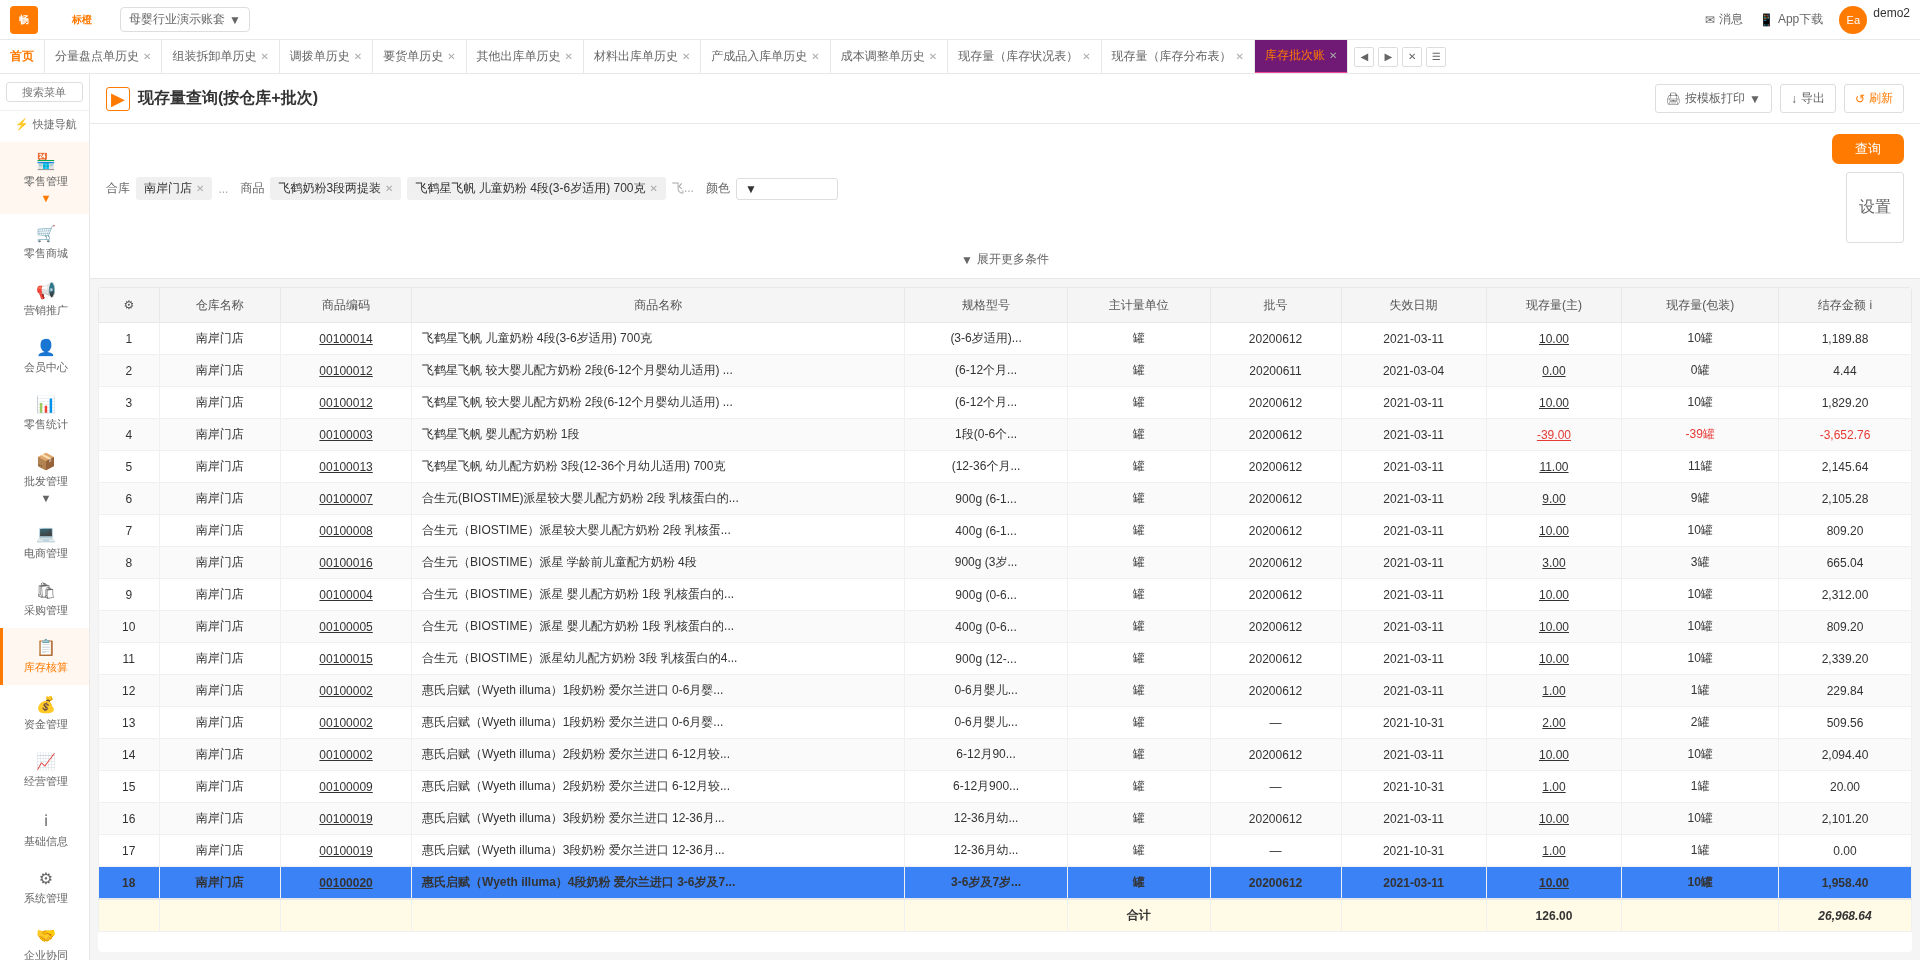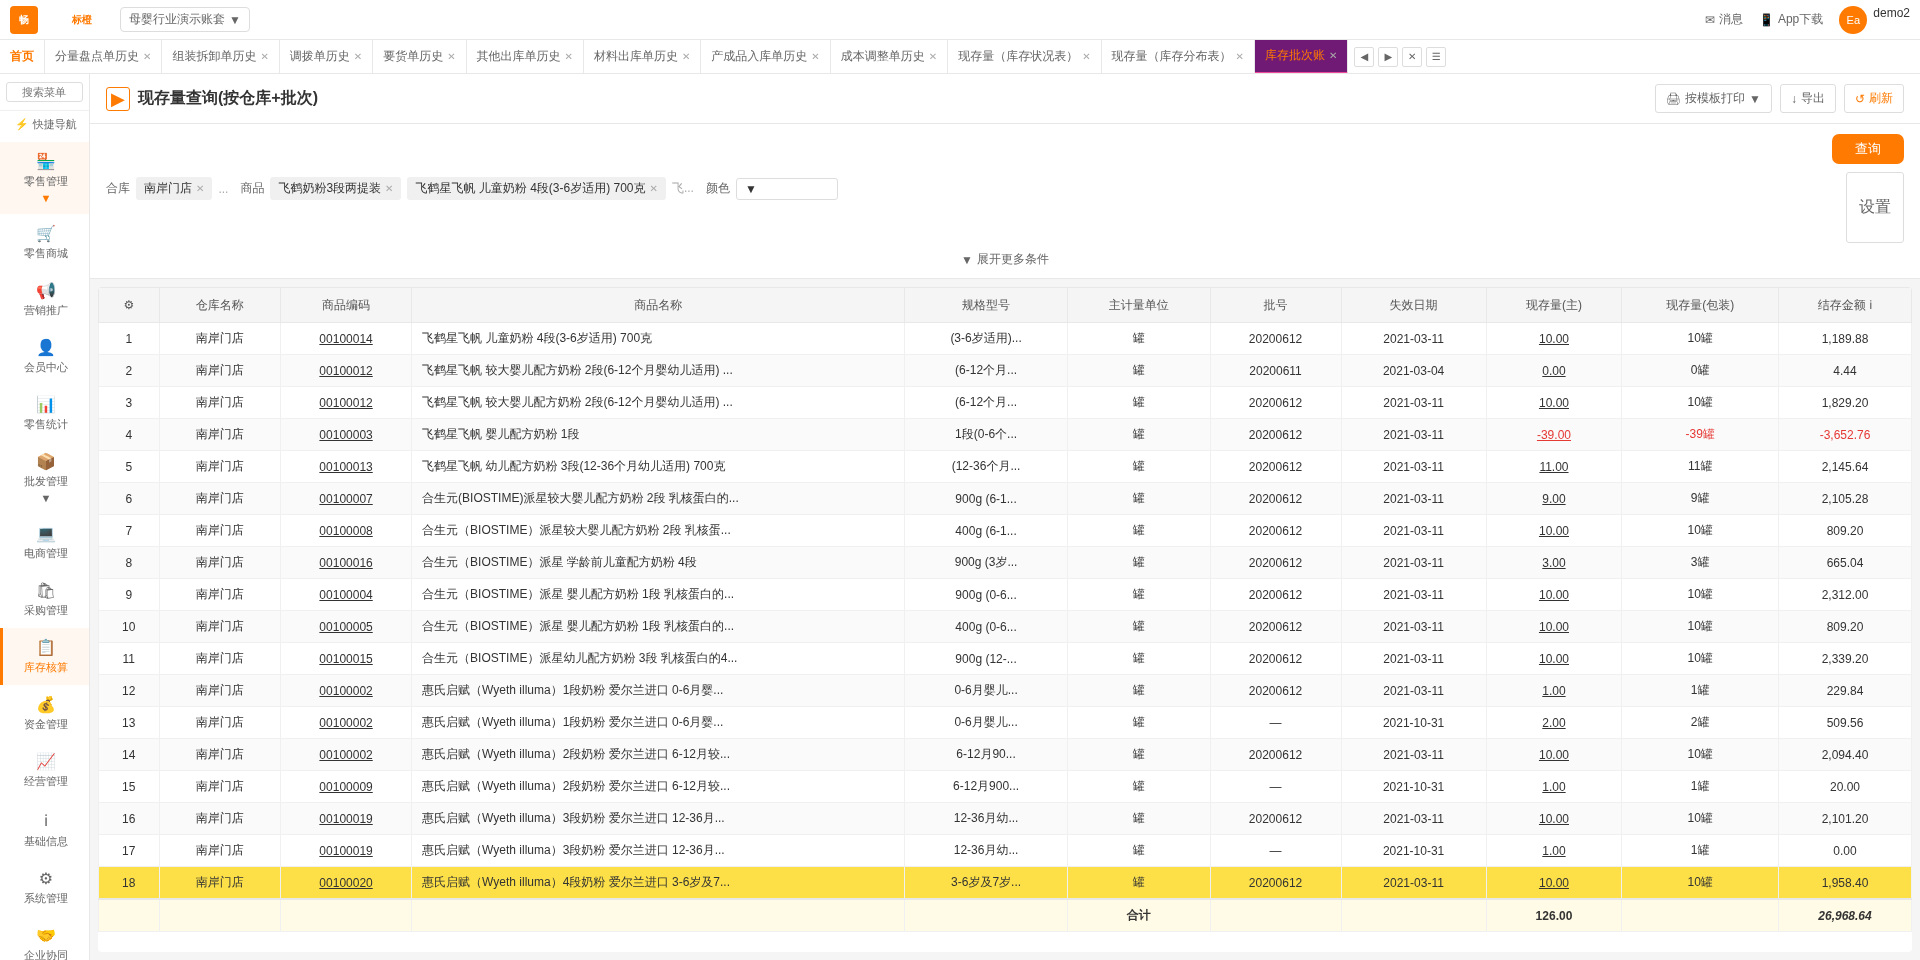--- a/index.html
+++ b/index.html
@@ -527,21 +527,21 @@
     <td style="text-decoration:underline;cursor:pointer;">00100019</td>
     <td class="td-name" title="惠氏启赋（Wyeth illuma）3段奶粉 爱尔兰进口 12-36月...">惠氏启赋（Wyeth illuma）3段奶粉 爱尔兰进口 12-36月...</td>
     <td>12-36月幼...</td>
     <td>罐</td>
     <td>—</td>
     <td>2021-10-31</td>
     <td class="td-number">1.00</td>
     <td class="">1罐</td>
     <td class="">0.00</td>
   </tr>
-            <tr style="background: #fde047;">
+            <tr style="background: #3b82f6; font-weight: bold;">
     <td>18</td>
     <td>南岸门店</td>
     <td style="text-decoration:underline;cursor:pointer;">00100020</td>
     <td class="td-name" title="惠氏启赋（Wyeth illuma）4段奶粉 爱尔兰进口 3-6岁及7...">惠氏启赋（Wyeth illuma）4段奶粉 爱尔兰进口 3-6岁及7...</td>
     <td>3-6岁及7岁...</td>
     <td>罐</td>
     <td>20200612</td>
     <td>2021-03-11</td>
     <td class="td-number">10.00</td>
     <td class="">10罐</td>

